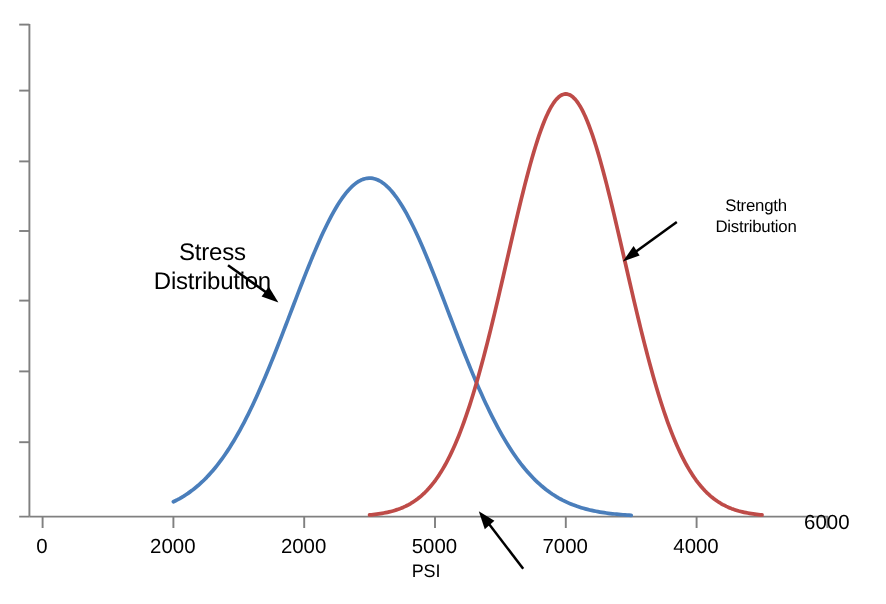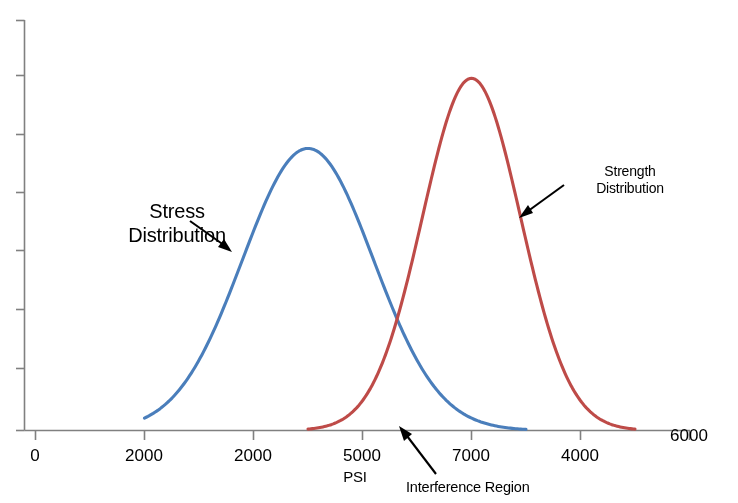--- a/index.html
+++ b/index.html
@@ -128,16 +128,15 @@
   <div class="tick-label" style="left:218px; top:446px;text-align:center;">2000</div>
   <div class="tick-label" style="left:327px; top:446px;">5000</div>
   <div class="tick-label" style="left:436px; top:446px;">7000</div>
   <div class="tick-label" style="left:545px; top:446px;">4000</div>
   <div class="tick-label" style="left:654px; top:426px;">6000</div>
 
   <div class="anno" id="stress-label">Stress
 Distribution</div>
   <div class="anno" id="strength-label">Strength
 Distribution</div>
-  <div class="anno" id="interference-label">Interference Region</div>
   <div class="anno" id="psi-label">PSI</div>
 
 </div>
 
 </body></html>

